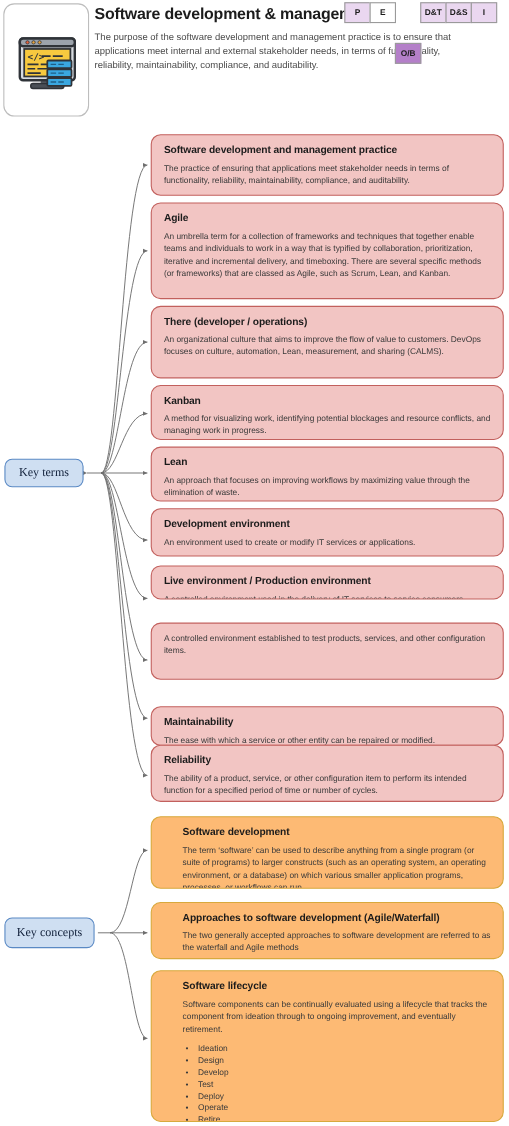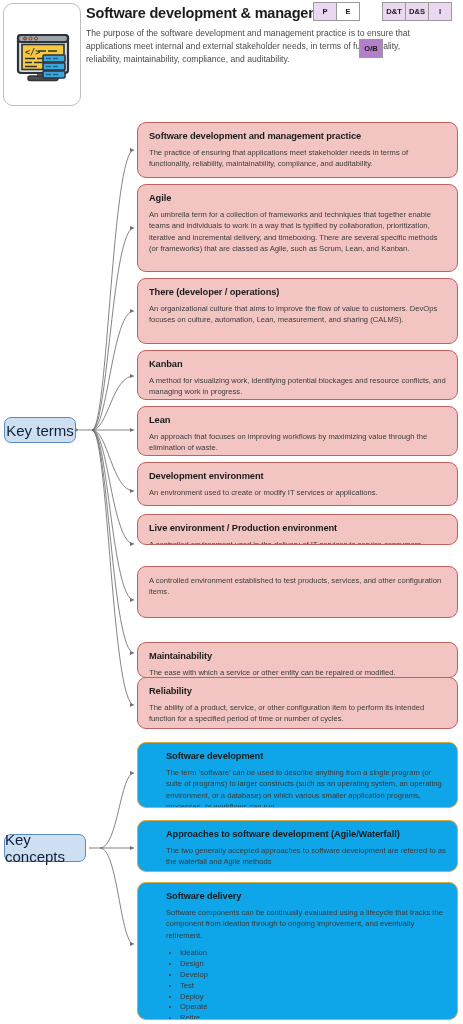--- a/index.html
+++ b/index.html
@@ -39,33 +39,33 @@
   }
   .badge.b-white { background: #ffffff; }
   .badge.b-active { background: #b47fc9; margin-top: 37px; }
   .badge:first-child { margin-left: 0; }
 
   
   .node {
     position: absolute;
     background: #cfdff2; border: 1.3px solid #5a89c4; border-radius: 7px;
     display: flex; align-items: center; justify-content: center;
-    font-size: 15px; color: #11203a;
+    font-size: 11px; color: #11203a; font-family: Liberation Serif, serif;
   }
   #node-key-terms   { left: 4px; top: 417px; width: 72px; height: 26px; }
   #node-key-concepts{ left: 4px; top: 834px; width: 82px; height: 28px; }
 
   
   .card {
     position: absolute; left: 137px; width: 321px;
     border-radius: 9px; padding: 8px 9px 8px 11px;
     overflow: hidden;
   }
   .card.pink   { background: #f2c5c3; border: 1.4px solid #c2605d; }
-  .card.yellow { background: #0ea5e9; border: 1.4px solid #d8a93d; padding-left: 28px; }
+  .card.yellow { background: #fdba74; border: 1.4px solid #d8a93d; padding-left: 28px; }
   .card-title {
     font-size: 9.3px; font-weight: 700; color: #1b1b1b; margin-bottom: 6px;
     letter-spacing: -0.1px;
   }
   .card-body { font-size: 7.6px; line-height: 1.5; color: #3a3a3a; }
   .card-list { margin: 7px 0 0 14px; }
   .card-list li { font-size: 7.6px; line-height: 1.43; color: #3a3a3a; }
 
   
   #connectors { position: absolute; left: 0; top: 0; width: 463px; height: 1024px; pointer-events: none; }
@@ -220,21 +220,21 @@
     <div class="card-title">Software development</div>
     <div class="card-body">The term ‘software’ can be used to describe anything from a single program (or suite of programs) to larger constructs (such as an operating system, an operating environment, or a database) on which various smaller application programs, processes, or workflows can run.</div>
   </div>
 
   <div class="card yellow" style="top:820px;height:52px">
     <div class="card-title">Approaches to software development (Agile/Waterfall)</div>
     <div class="card-body">The two generally accepted approaches to software development are referred to as the waterfall and Agile methods</div>
   </div>
 
   <div class="card yellow" style="top:882px;height:138px">
-    <div class="card-title">Software delivery</div>
+    <div class="card-title">Software lifecycle</div>
     <div class="card-body">Software components can be continually evaluated using a lifecycle that tracks the component from ideation through to ongoing improvement, and eventually retirement.</div>
     <ul class="card-list" id="lifecycle-list">
         <li>Ideation</li>
         <li>Design</li>
         <li>Develop</li>
         <li>Test</li>
         <li>Deploy</li>
         <li>Operate</li>
         <li>Retire</li>
       </ul>

